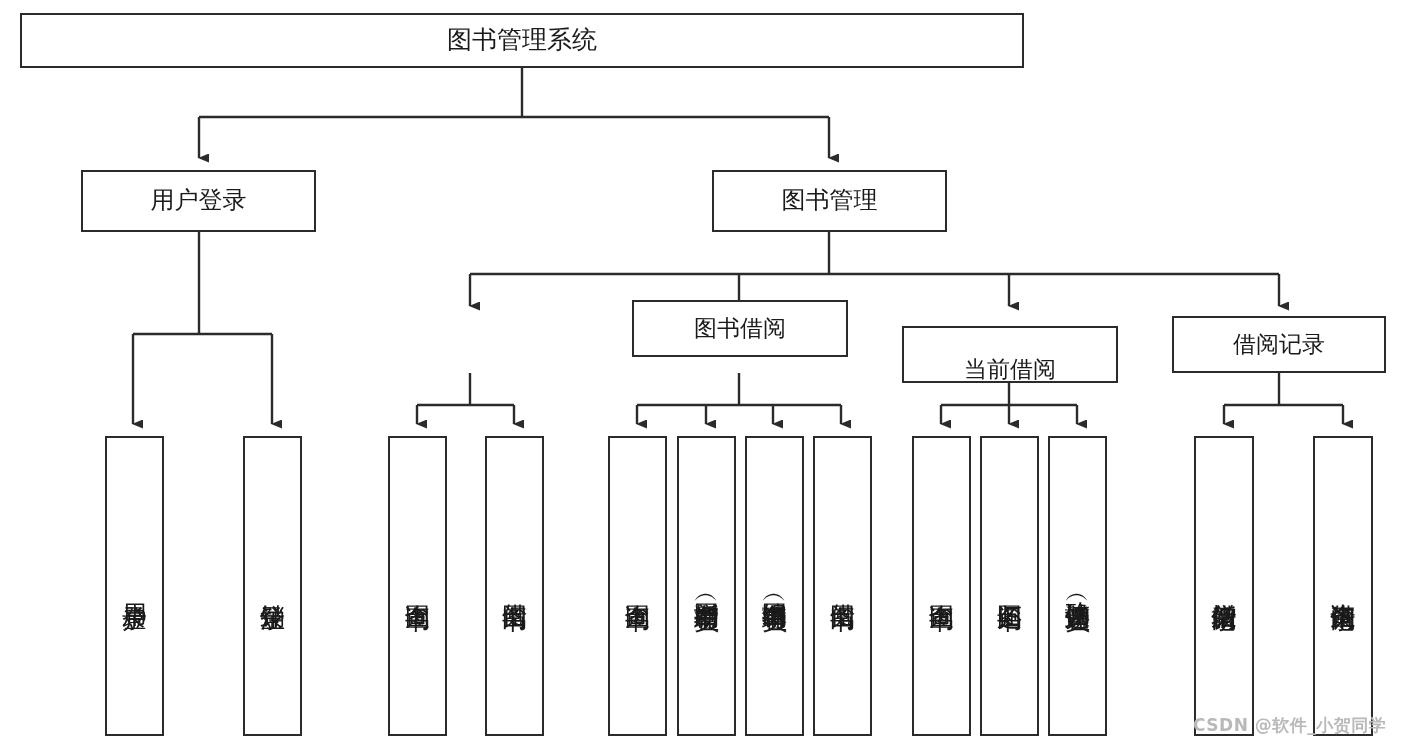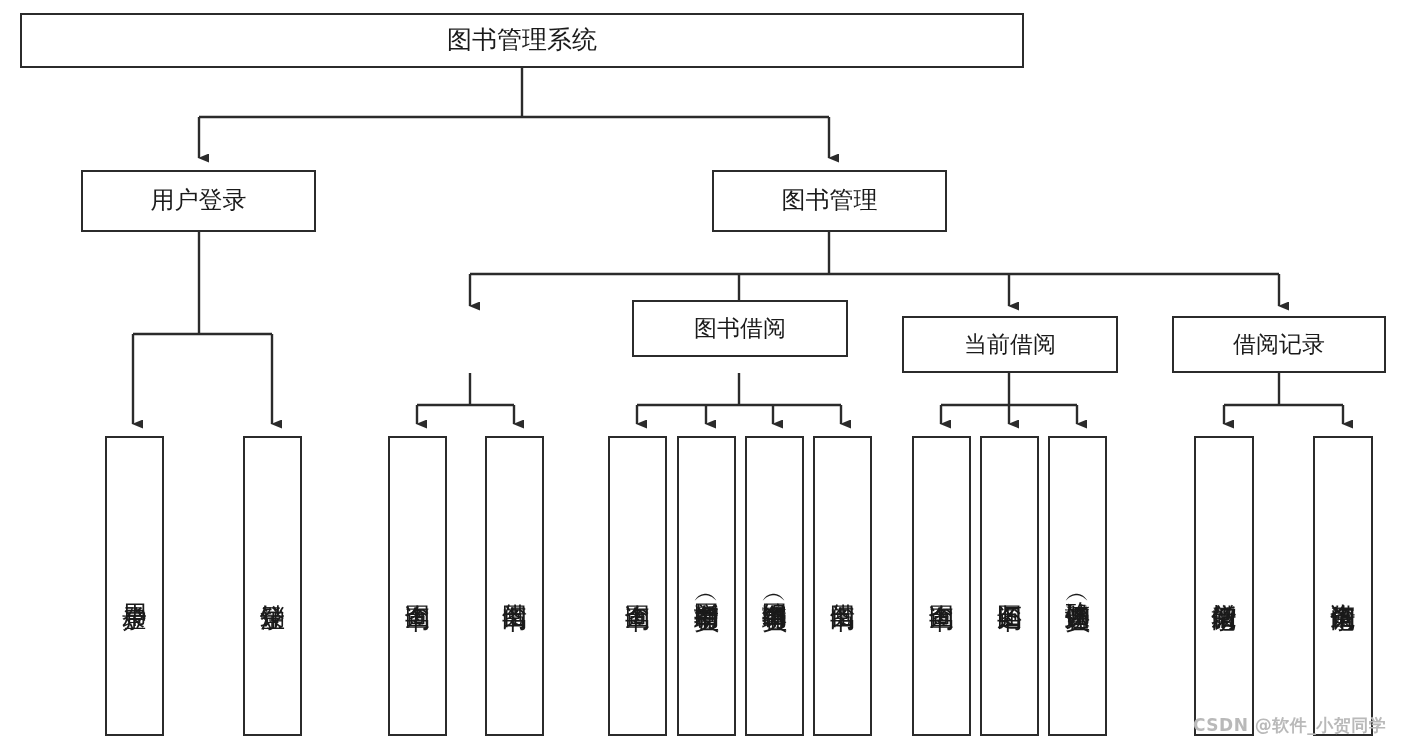--- a/index.html
+++ b/index.html
@@ -136,21 +136,21 @@
   <div class="node node-level2" style="left:81px; top:170px; width:235px; height:62px;">
     <span class="label">用户登录</span>
   </div>
   <div class="node node-level2" style="left:712px; top:170px; width:235px; height:62px;font-family:Liberation Serif, serif;">
     <span class="label">图书管理</span>
   </div>
 
   <div class="node node-level3" style="left:632px; top:300px; width:216px; height:57px;">
     <span class="label">图书借阅</span>
   </div>
-  <div class="node node-level3" style="left:902px; top:316px; width:216px; height:57px;">
+  <div class="node node-level3" style="left:902px; top:326px; width:216px; height:57px;align-items:flex-end;">
     <span class="label">当前借阅</span>
   </div>
   <div class="node node-level3" style="left:1172px; top:316px; width:214px; height:57px;">
     <span class="label">借阅记录</span>
   </div>
 
   <div class="node node-leaf" style="left:105px; top:436px; width:59px; height:300px;">
     <span class="label">用户登录</span>
   </div>
   <div class="node node-leaf" style="left:243px; top:436px; width:59px; height:300px;">

